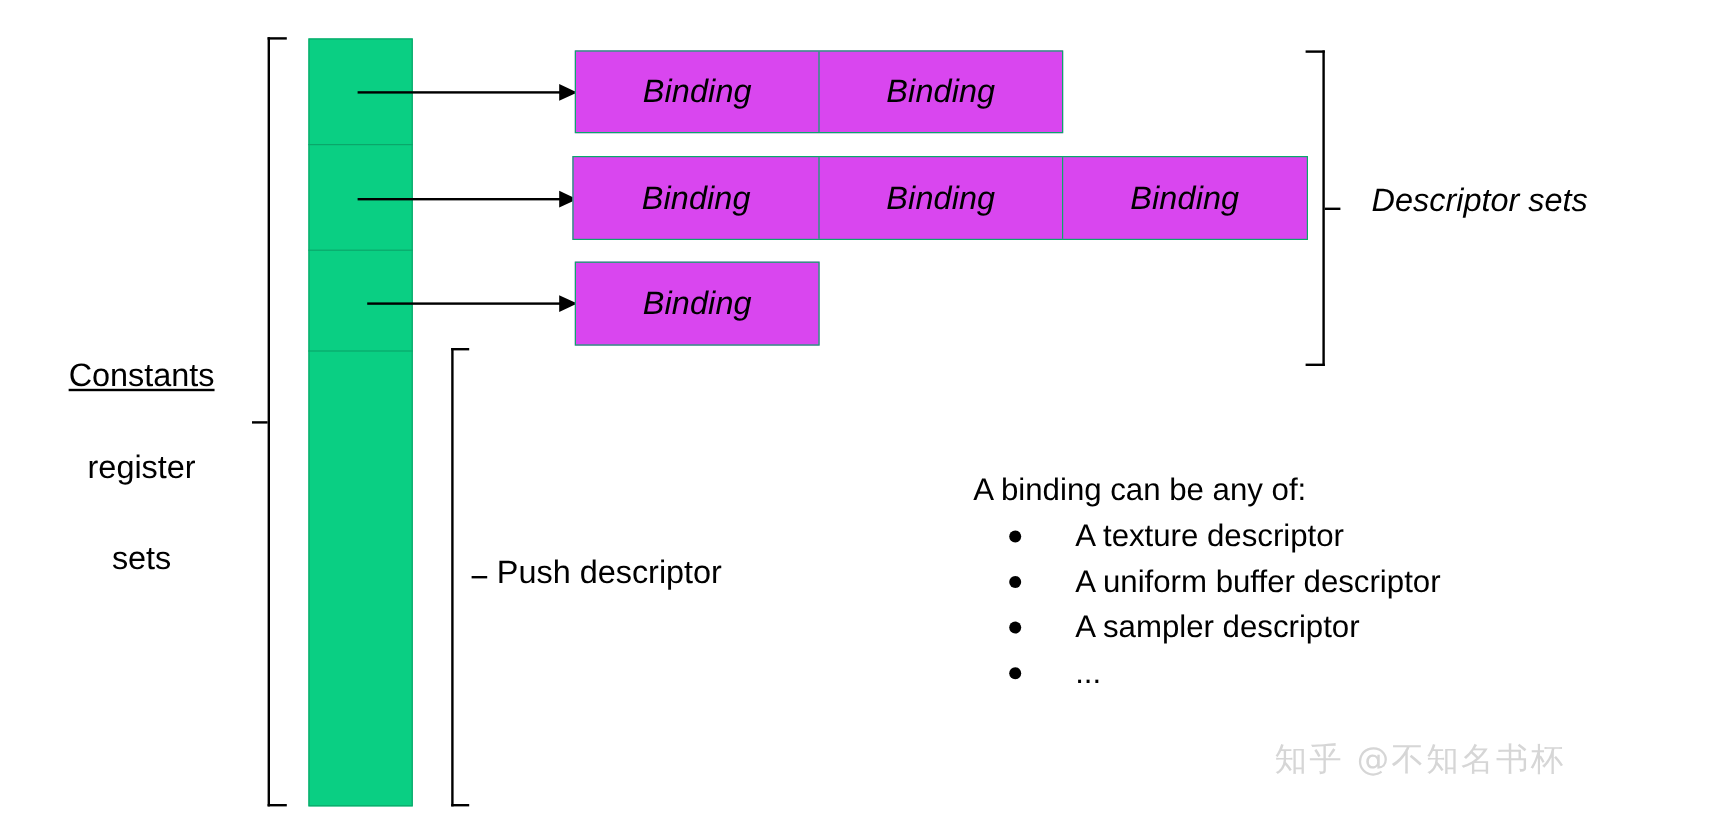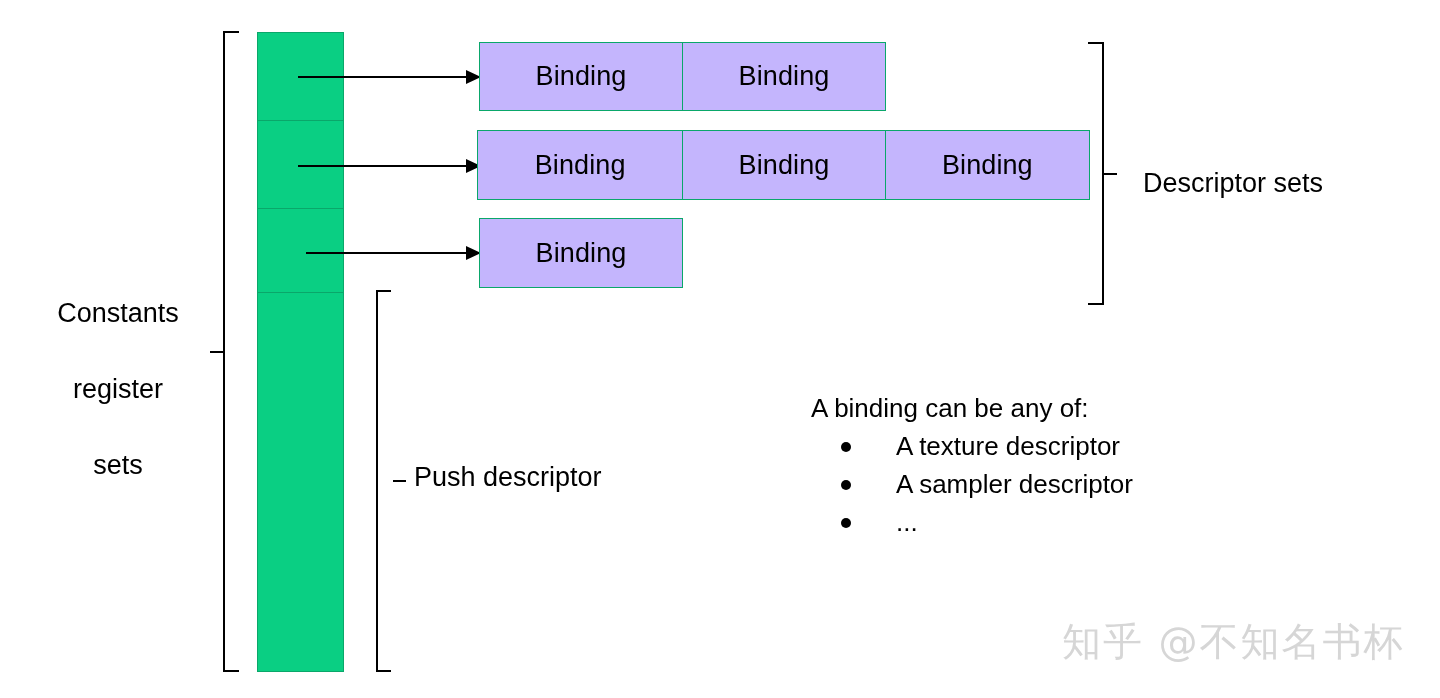--- a/index.html
+++ b/index.html
@@ -36,21 +36,22 @@
     width: 87px;
     height: 0;
     border-top: 1px solid #0aa76a;
   }
 
   .binding-row {
     position: absolute;
     display: flex;
     box-sizing: border-box;
     border: 1px solid #0aa76a;
-    background: #c4b5fd;
+    background: #d946ef;
+    font-style: italic;
   }
   .binding-cell {
     box-sizing: border-box;
     display: flex;
     align-items: center;
     justify-content: center;
     font-size: 27px;
     color: #000000;
     letter-spacing: 0.1px;
   }
@@ -136,37 +137,37 @@
     border-radius: 50%;
     background: #000000;
     margin-left: 30px;
     margin-right: 45px;
     flex: 0 0 auto;
     transform: translateY(-3px);
   }
 
   .watermark {
     position: absolute;
-    font-size: 39px;
+    font-size: 27px;
     color: #d6d6d6;
     letter-spacing: 2px;
     white-space: nowrap;
     font-family: "DejaVu Sans", sans-serif;
   }
 </style>
 </head>
 <body>
 
 <div id="canvas">
 
   <div class="bracket bracket-right-facing" style="left:223px; top:31px; width:16px; height:641px;">
     <span class="tick"></span>
   </div>
 
-  <div class="label center" style="left:30px; top:294px; width:176px;"><span style="display: block;">Constants</span>
+  <div class="label center" style="left:30px; top:294px; width:176px;"><span style="display: block; text-decoration: underline;">Constants</span>
 <span style="display: block;">register</span>
 <span style="display: block;">sets</span></div>
 
   <div class="reg-col"></div>
   <div class="reg-divider" style="top:120px;"></div>
   <div class="reg-divider" style="top:208px;"></div>
   <div class="reg-divider" style="top:292px;"></div>
 
   <div class="arrow" style="left:298px; top:76px; width:181px;"></div>
   <div class="arrow" style="left:298px; top:165px; width:181px;"></div>
@@ -188,31 +189,35 @@
     <div class="binding-cell" style="width:205px;">Binding</div>
   </div>
 
   <div class="binding-row" style="left:479px; top:218px; width:204px; height:70px;">
     <div class="binding-cell" style="width:204px;">Binding</div>
   </div>
 
   <div class="bracket bracket-left-facing" style="left:1088px; top:42px; width:16px; height:263px;">
     <span class="tick"></span>
   </div>
-  <div class="label" style="left:1143px; top:164px;">Descriptor sets</div>
+  <div class="label" style="left:1143px; top:148px;font-style:italic;">Descriptor sets</div>
 
   <div class="note" style="left:811px; top:389px;">
     <div class="note-title">A binding can be any of:</div>
     <ul class="note-list">
       <li>
         <span class="note-bullet"></span>
         <span>A texture descriptor</span>
       </li>
       <li>
         <span class="note-bullet"></span>
+        <span>A uniform buffer descriptor</span>
+      </li>
+      <li>
+        <span class="note-bullet"></span>
         <span>A sampler descriptor</span>
       </li>
       <li>
         <span class="note-bullet"></span>
         <span>...</span>
       </li>
     </ul>
   </div>
 
   <div class="watermark" style="left:1062px; top:615px;">知乎 @不知名书杯</div>

